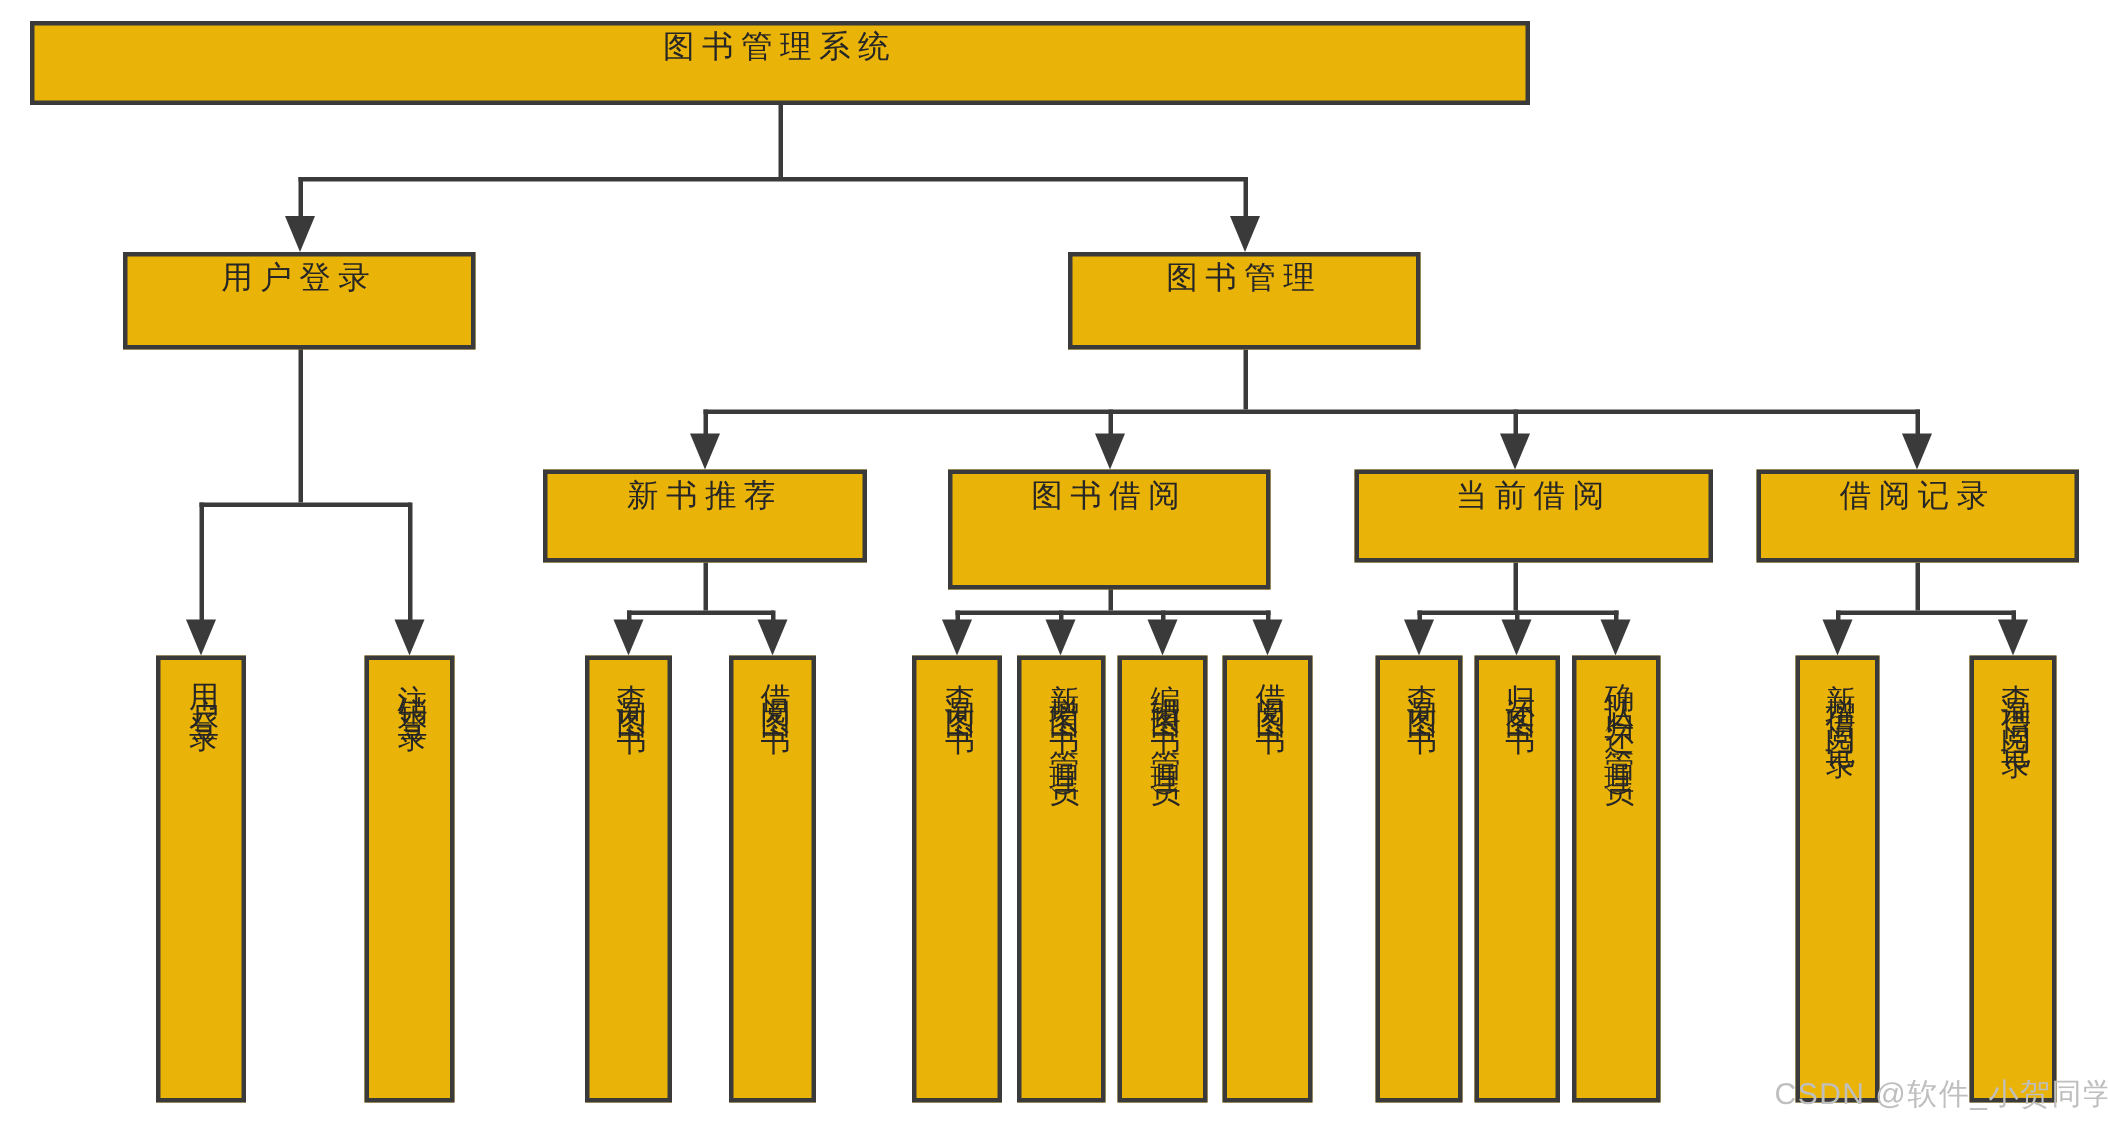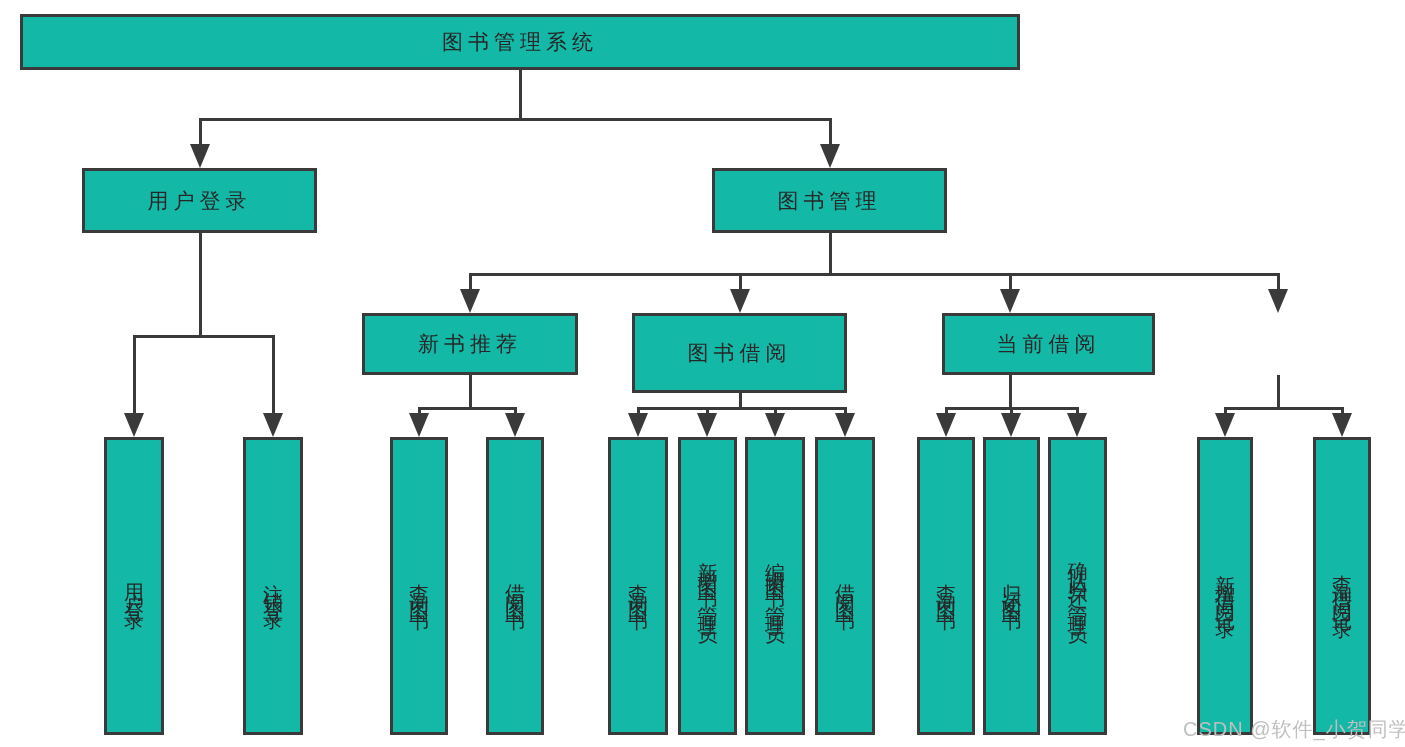--- a/index.html
+++ b/index.html
@@ -4,23 +4,24 @@
 <style>
   * { margin:0; padding:0; box-sizing:border-box; }
   html,body { background:#ffffff; }
   body { font-family:"Liberation Sans","DejaVu Sans",sans-serif; }
   .canvas {
     position:relative; width:1405px; height:747px;
     background:var(--background,#ffffff); overflow:hidden;
   }
   .node {
     position:absolute; border:3px solid var(--node_border,#3a3a3a);
-    background:#14b8a6; display:flex; align-items:center; justify-content:center;
+    background:#eab308; display:flex; align-items:flex-start; justify-content:center;
     color:var(--text,#262626); font-size:21px; letter-spacing:5px;
     white-space:nowrap;
+    font-family:Liberation Mono, monospace;
   }
   .leaf { top:437px; height:298px; }
   .vtext {
     writing-mode:vertical-lr; font-size:20px; letter-spacing:9px;
     line-height:1.05; color:var(--text,#262626);
   }
   .hl, .vl { position:absolute; background:var(--line,#3a3a3a); }
   .hl { height:3px; }
   .vl { width:3px; }
   .ar {
@@ -110,24 +111,27 @@
   </div>
 
   <div class="node" style="left:362px;top:313px;width:216px;height:62px">
     <span>新书推荐</span>
   </div>
 
   <div class="node" style="left:632px;top:313px;width:215px;height:80px">
     <span>图书借阅</span>
   </div>
 
-  <div class="node" style="left:942px;top:313px;width:213px;height:62px">
+  <div class="node" style="left:903px;top:313px;width:239px;height:62px">
     <span>当前借阅</span>
   </div>
 
+  <div class="node" style="left:1171px;top:313px;width:215px;height:62px">
+    <span>借阅记录</span>
+  </div>
 
   <div class="node leaf" style="left:104px;width:60px">
     <span class="vtext">用户登录</span>
   </div>
   <div class="node leaf" style="left:243px;width:60px">
     <span class="vtext">注销登录</span>
   </div>
 
   <div class="node leaf" style="left:390px;width:58px">
     <span class="vtext">查询图书</span>

